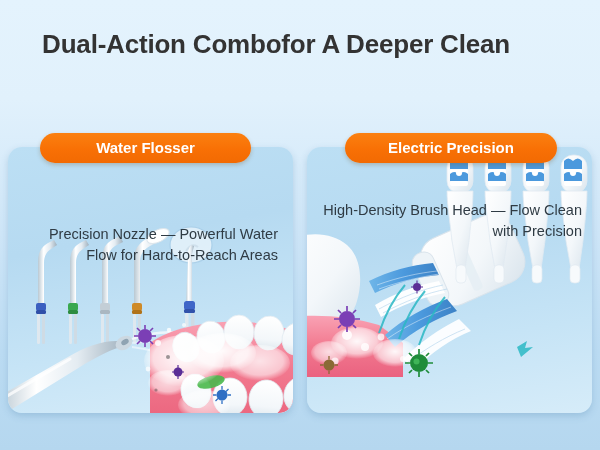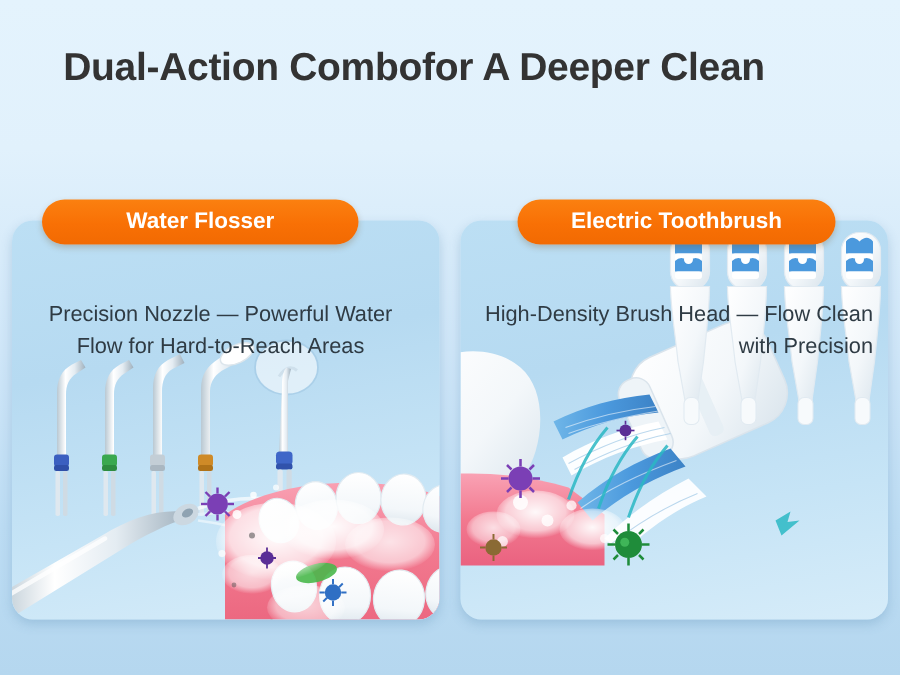--- a/index.html
+++ b/index.html
@@ -56,32 +56,32 @@
     line-height: 30px;
     border-radius: 15px;
     background: linear-gradient(180deg, #fb8010 0%, #f87005 55%, #f26a02 100%);
     color: #ffffff;
     font-size: 15px;
     font-weight: bold;
     text-align: center;
     box-shadow: 0 2px 4px rgba(120,80,30,0.28);
     white-space: nowrap;
   }
-  .badge-left  { left: 28px;  width: 211px; }
+  .badge-left  { left: 40px;  width: 211px; }
   .badge-right { left: 345px; width: 212px; }
 
   
   .card-text {
     position: absolute;
     top: 200px;
     font-size: 14.5px;
     color: #2f3b44;
     line-height: 1.42;
   }
-  .card-text-left  { left: 16px;  width: 262px; text-align: center; }
+  .card-text-left  { left: 16px;  width: 262px; text-align: right; margin-top: 24px; }
   .card-text-right { left: 320px; width: 262px; text-align: right; }
 
   
   .art { position: absolute; left: 0; top: 0; width: 285px; height: 266px; }
   .art svg { display: block; }
 </style>
 </head>
 <body>
 
 <div class="stage">
@@ -446,19 +446,19 @@
             </g>
           </g>
 
         </g>
       </svg>
     </div>
   </div>
 
   <div class="badge badge-left">Water Flosser</div>
 
-  <div class="badge badge-right">Electric Toothbrush</div>
+  <div class="badge badge-right">Electric Precision</div>
 
   <div class="card-text card-text-left">Precision Nozzle — Powerful Water Flow for Hard-to-Reach Areas</div>
 
   <div class="card-text card-text-right">High-Density Brush Head — Flow Clean with Precision</div>
 
 </div>
 
 </body></html>

